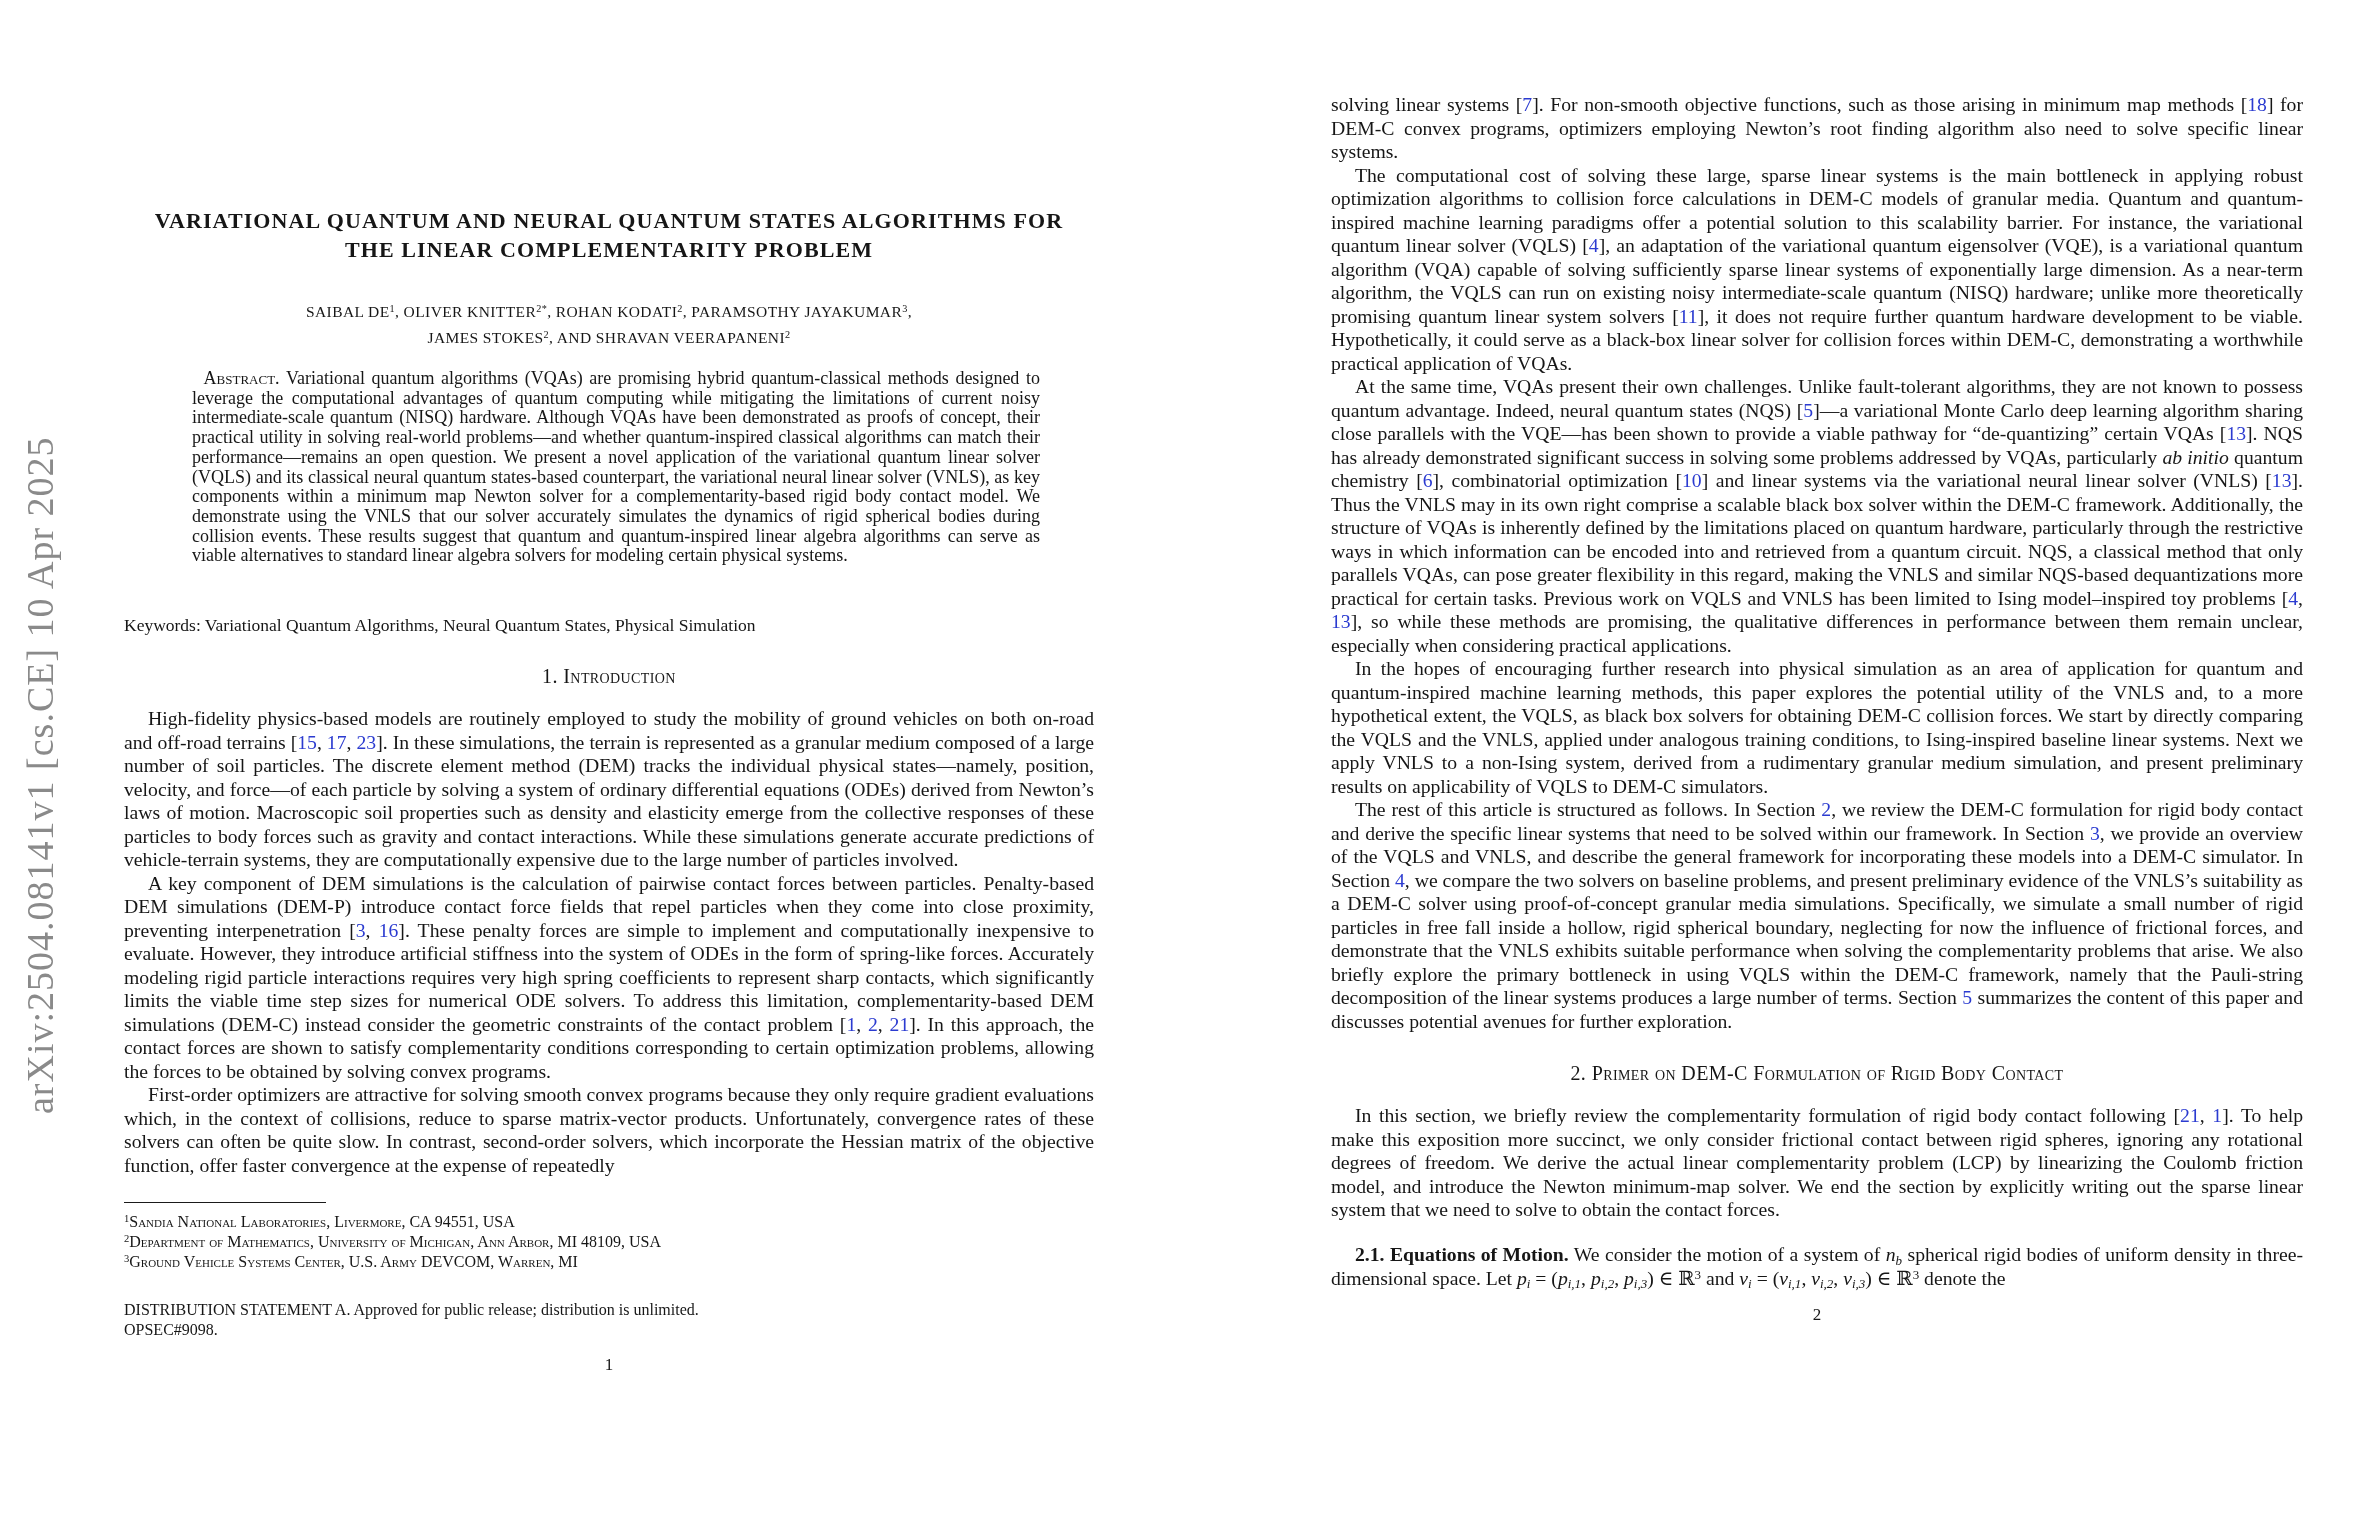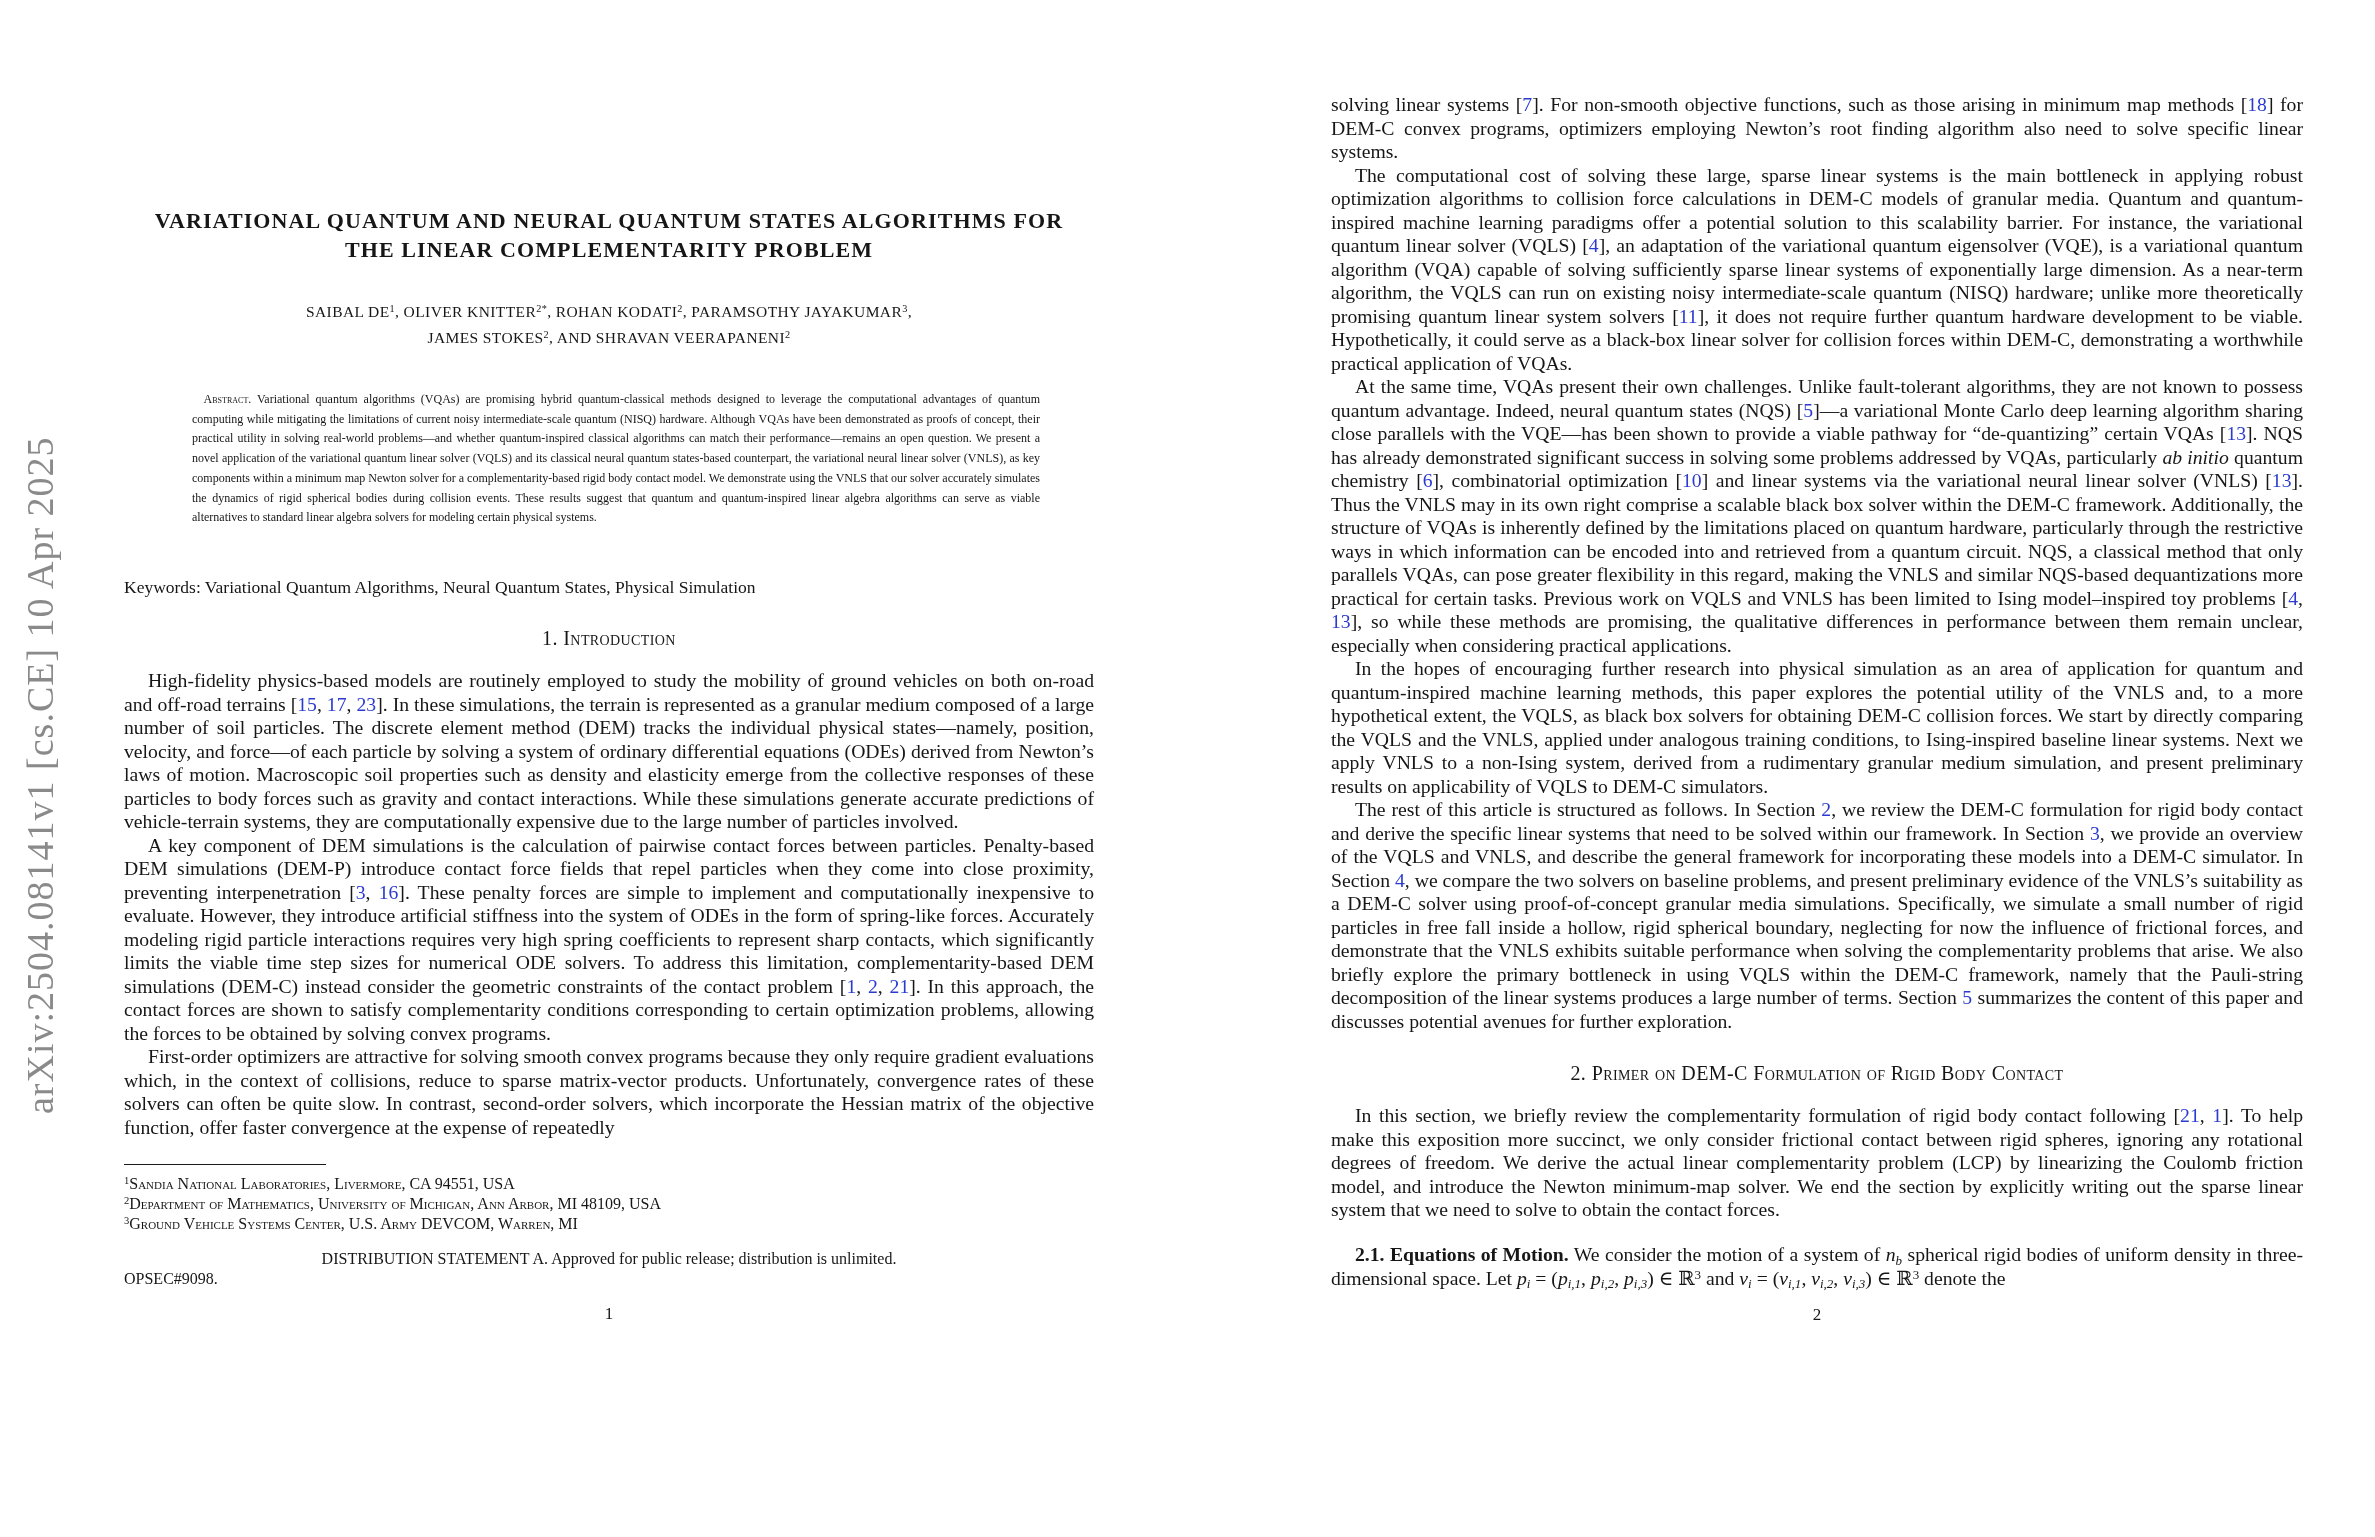--- a/index.html
+++ b/index.html
@@ -15,32 +15,32 @@
   }
 
   .page { position:absolute; top:0; }
   .page1 { left:124px; width:970px; }
   .page2 { left:1331px; width:972px; padding-top:93px; }
 
   .title { margin-top:206px; text-align:center; font-weight:bold;
            font-size:22px; line-height:29px; letter-spacing:1.1px; }
   .authors { margin-top:35px; text-align:center; font-size:15.5px;
              line-height:26px; letter-spacing:0.4px; }
-  .abstract { margin:39px 54px 0 68px; font-size:12px; line-height:19.7px;
+  .abstract { margin:18px 54px 0 68px; font-size:18px; line-height:19.7px;
               text-align:justify; text-indent:11.6px; }
   .keywords { margin-top:49px; font-size:17.5px; }
   .sec { margin:29px 0 19.4px; text-align:center; font-weight:normal;
          font-size:20px; font-variant:small-caps; letter-spacing:0.4px; }
   .para { font-size:19.7px; line-height:23.5px; text-align:justify; text-indent:24px; }
   .noindent { text-indent:0; }
   .mt { margin-top:21.3px; }
 
   .fnrule { margin-top:25px; margin-bottom:8.7px; width:202px; border-top:1.9px solid #1a1a1a; }
   .fn { font-size:16px; line-height:20px; }
-  .dist { margin-top:15px;text-align:center; }
+  .dist { margin-top:28px; }
   .pageno { margin-top:14.6px; text-align:center; font-size:17px; }
 
   .sup { font-size:66%; position:relative; top:-0.45em; line-height:0; }
   .sub { font-size:66%; position:relative; top:0.28em; line-height:0; }
   .i  { font-style:italic; }
   .b  { font-weight:bold; }
   .sc { font-variant:small-caps; }
   .c  { color:var(--cite,#2b3bd0); }
 </style>
 </head>

